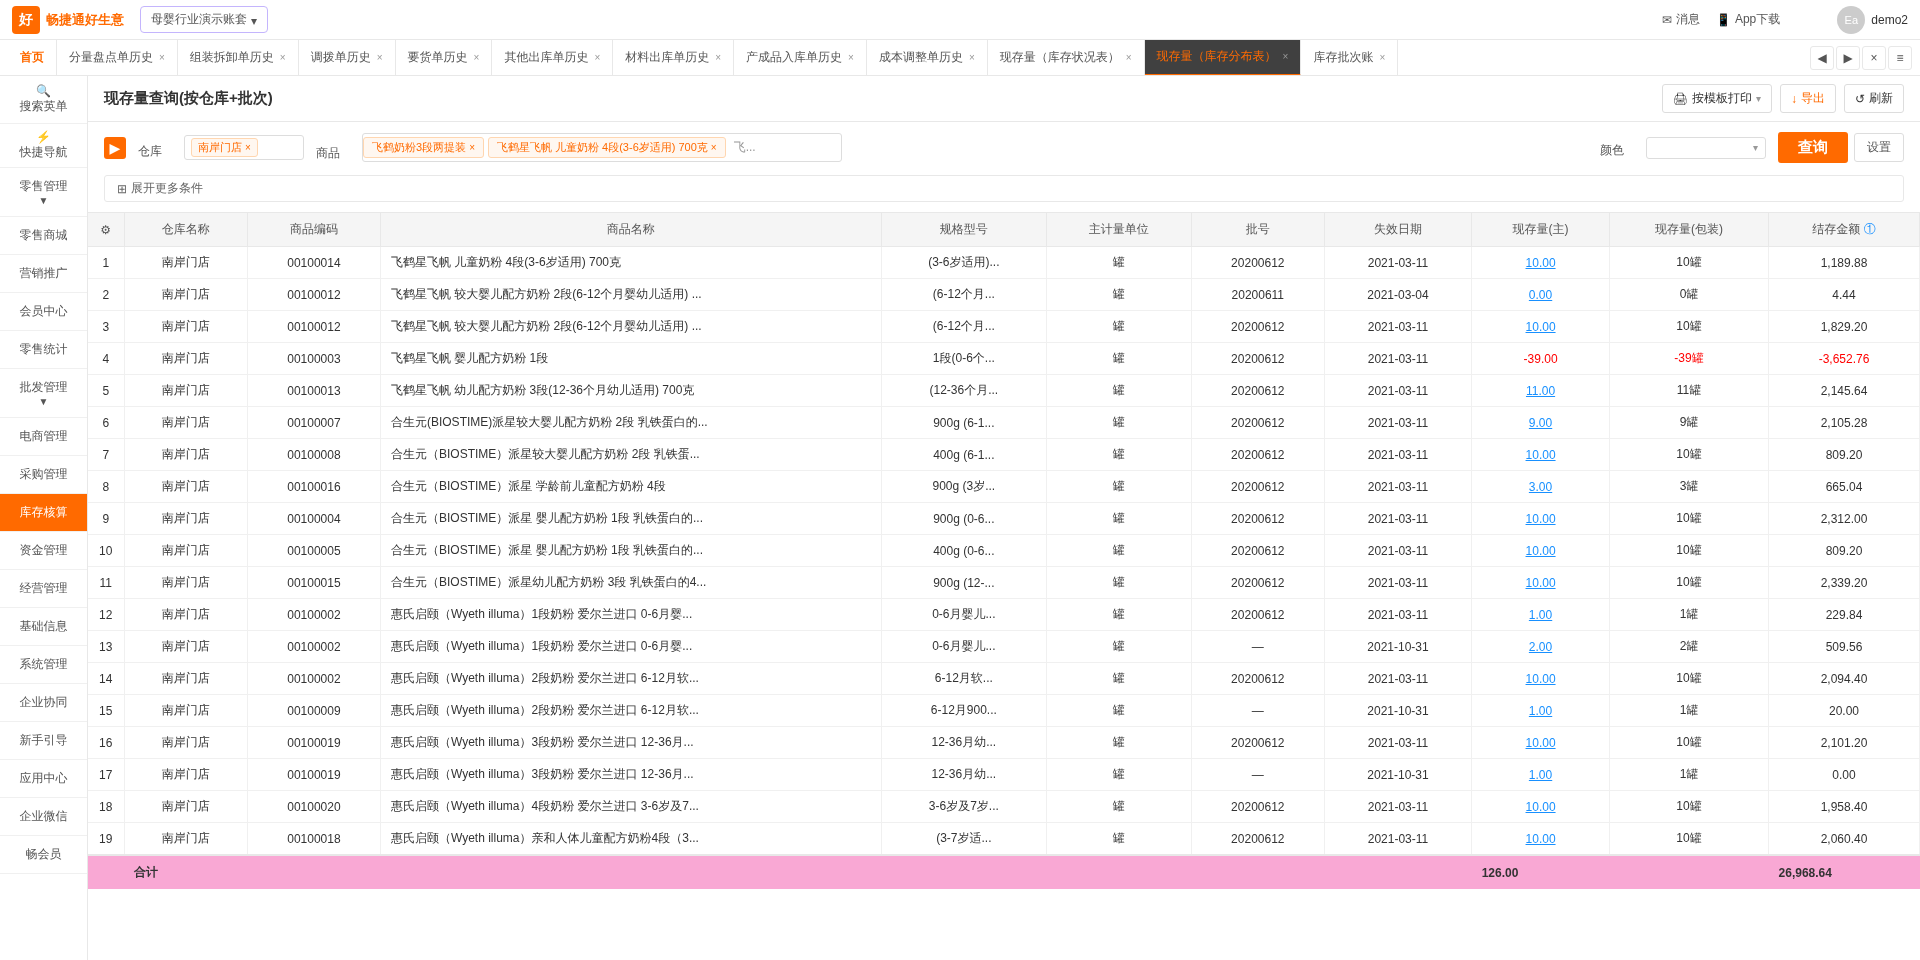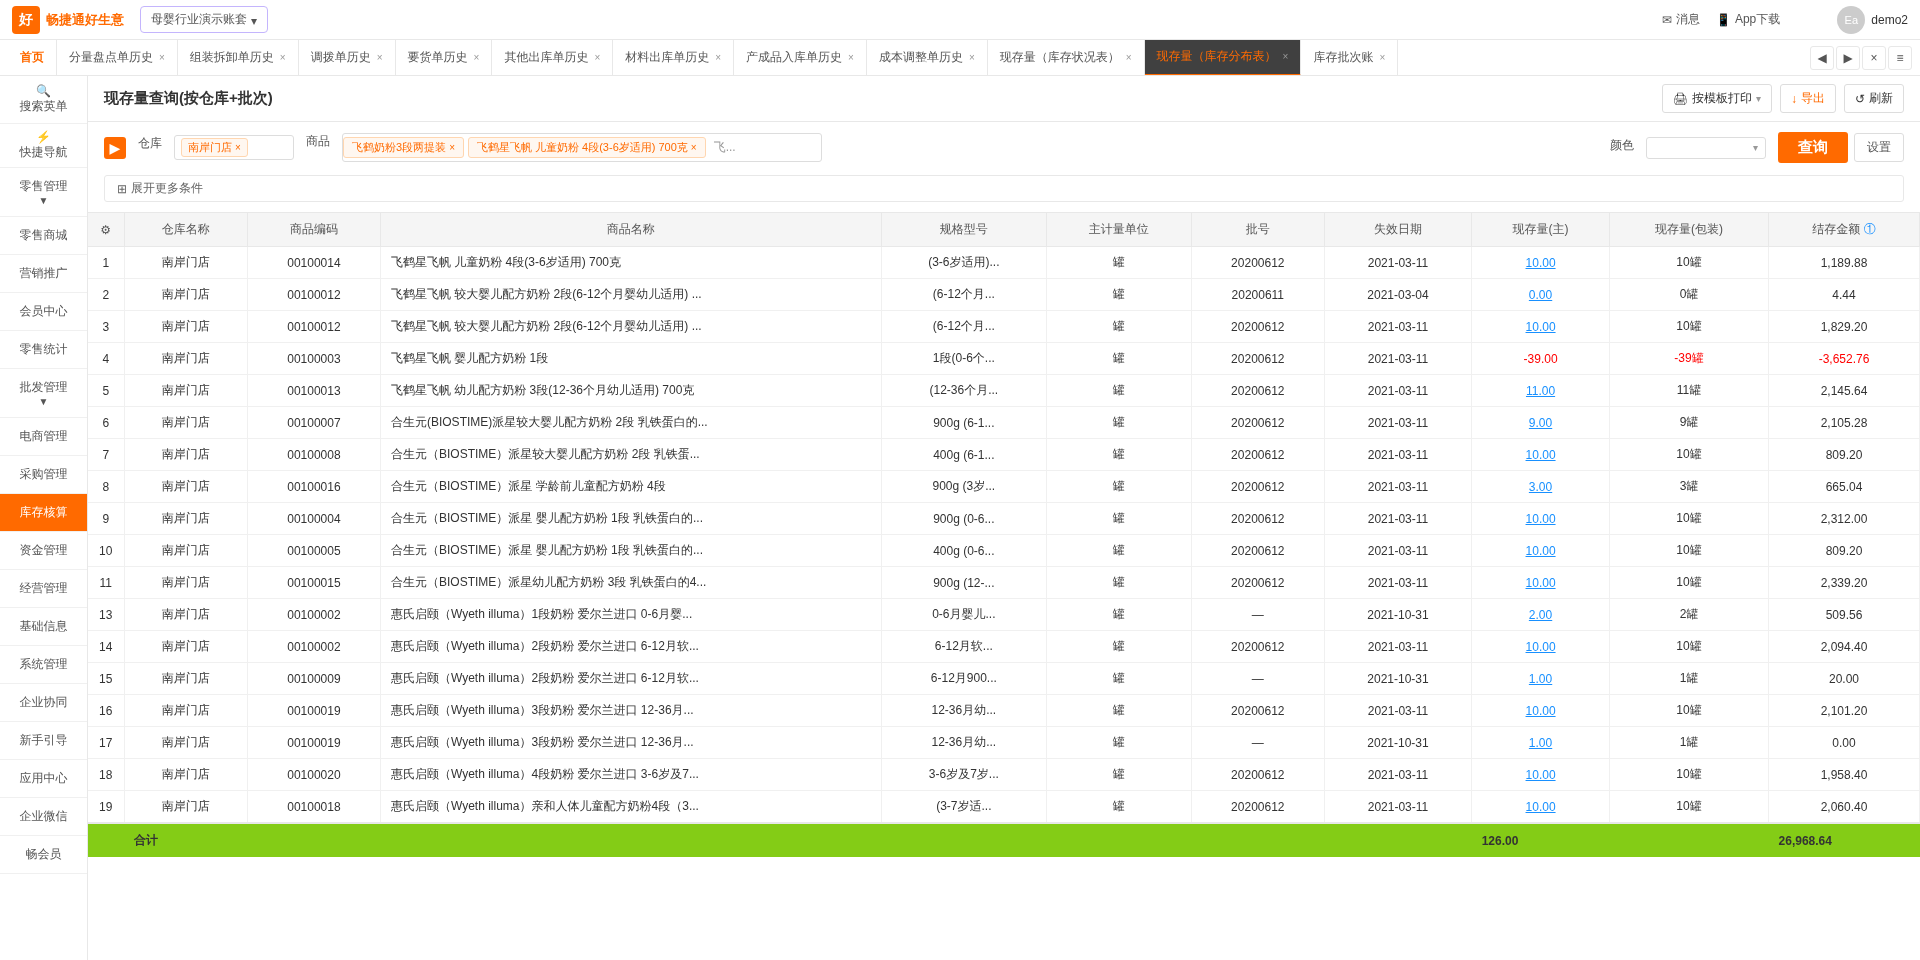--- a/index.html
+++ b/index.html
@@ -42,21 +42,21 @@
     .page-header { display: flex; align-items: center; justify-content: space-between; padding: 8px 16px; background: #fff; border-bottom: 1px solid #e8e8e8; }
     .page-title { font-size: 15px; font-weight: bold; color: #333; }
     .header-actions { display: flex; align-items: center; gap: 8px; }
     .btn-print { display: flex; align-items: center; gap: 4px; padding: 5px 10px; border: 1px solid #ddd; border-radius: 3px; cursor: pointer; font-size: 12px; background: #fff; }
     .btn-export { display: flex; align-items: center; gap: 4px; padding: 5px 10px; border: 1px solid #ddd; border-radius: 3px; cursor: pointer; font-size: 12px; background: #fff; color: #ff6a00; }
     .btn-refresh { display: flex; align-items: center; gap: 4px; padding: 5px 10px; border: 1px solid #ddd; border-radius: 3px; cursor: pointer; font-size: 12px; background: #fff; }
 
     
     .filter-area { background: #fff; padding: 10px 16px; border-bottom: 1px solid #e8e8e8; }
     .filter-row { display: flex; align-items: center; gap: 12px; flex-wrap: nowrap; }
-    .filter-item { display: flex; align-items: flex-start; gap: 12px; }
+    .filter-item { display: flex; align-items: flex-end; gap: 22px; }
     .filter-label { color: #555; font-size: 12px; white-space: nowrap; }
     .filter-tag-container { display: flex; align-items: center; flex-wrap: wrap; gap: 4px; border: 1px solid #ddd; border-radius: 3px; padding: 2px 6px; min-width: 120px; max-width: 200px; }
     .filter-tag { display: flex; align-items: center; gap: 3px; background: #fff7f0; border: 1px solid #ffd6b0; border-radius: 3px; padding: 1px 6px; font-size: 11px; color: #ff6a00; }
     .filter-tag-close { cursor: pointer; color: #ff6a00; font-size: 10px; }
     .filter-dots { color: #999; font-size: 12px; cursor: pointer; margin-left: 4px; }
     .filter-expand { display: flex; align-items: center; gap: 4px; padding: 4px 12px; color: #666; cursor: pointer; font-size: 12px; margin: 6px auto 0; border: 1px solid #e8e8e8; border-radius: 3px; background: #fff; }
     .expand-row { text-align: center; padding-top: 6px; }
 
     
     .product-tags-area { display: flex; align-items: center; gap: 4px; border: 1px solid #ddd; border-radius: 3px; padding: 3px 0; flex: 1; max-width: 480px; }
@@ -72,21 +72,21 @@
     
     .table-area { flex: 1; overflow: auto; background: #fff; }
     table { width: 100%; border-collapse: collapse; font-size: 12px; }
     thead tr { background: #f5f5f5; position: sticky; top: 0; z-index: 10; }
     thead th { padding: 8px 10px; text-align: center; font-weight: 500; color: #555; border-bottom: 1px solid #e8e8e8; border-right: 1px solid #e8e8e8; white-space: nowrap; }
     tbody tr { border-bottom: 1px solid #f0f0f0; }
     tbody td { padding: 7px 10px; text-align: center; border-right: 1px solid #f0f0f0; white-space: nowrap; color: #333; }
     tbody td.text-left { text-align: left; max-width: 280px; overflow: hidden; text-overflow: ellipsis; }
     .negative { color: #f00; }
     .link-like { color: #1890ff; text-decoration: underline; cursor: pointer; }
-    .footer-row { background: #84cc16; font-weight: bold; }
+    .footer-row { background: #f9a8d4; font-weight: bold; }
     .footer-row td { padding: 8px 10px; border-top: 2px solid #e8e8e8; }
 
     
     .expand-btn { width: 22px; height: 22px; background: #ff6a00; color: #fff; border: none; border-radius: 3px; cursor: pointer; font-size: 14px; display: flex; align-items: center; justify-content: center; flex-shrink: 0; }
 
     
     ::-webkit-scrollbar { width: 6px; height: 6px; }
     ::-webkit-scrollbar-track { background: #f1f1f1; }
     ::-webkit-scrollbar-thumb { background: #ccc; border-radius: 3px; }
   </style>
@@ -477,20 +477,33 @@
       <td class="text-left" title="合生元（BIOSTIME）派星幼儿配方奶粉 3段 乳铁蛋白的4...">合生元（BIOSTIME）派星幼儿配方奶粉 3段 乳铁蛋白的4...</td>
       <td>900g (12-...</td>
       <td>罐</td>
       <td>20200612</td>
       <td>2021-03-11</td>
       <td class="link-like">10.00</td>
       <td class="">10罐</td>
       <td class="">2,339.20</td>
     </tr>
             <tr>
+      <td>12</td>
+      <td>南岸门店</td>
+      <td>00100002</td>
+      <td class="text-left" title="惠氏启颐（Wyeth illuma）1段奶粉 爱尔兰进口 0-6月婴...">惠氏启颐（Wyeth illuma）1段奶粉 爱尔兰进口 0-6月婴...</td>
+      <td>0-6月婴儿...</td>
+      <td>罐</td>
+      <td>20200612</td>
+      <td>2021-03-11</td>
+      <td class="link-like">1.00</td>
+      <td class="">1罐</td>
+      <td class="">229.84</td>
+    </tr>
+            <tr>
       <td>13</td>
       <td>南岸门店</td>
       <td>00100002</td>
       <td class="text-left" title="惠氏启颐（Wyeth illuma）1段奶粉 爱尔兰进口 0-6月婴...">惠氏启颐（Wyeth illuma）1段奶粉 爱尔兰进口 0-6月婴...</td>
       <td>0-6月婴儿...</td>
       <td>罐</td>
       <td>—</td>
       <td>2021-10-31</td>
       <td class="link-like">2.00</td>
       <td class="">2罐</td>

